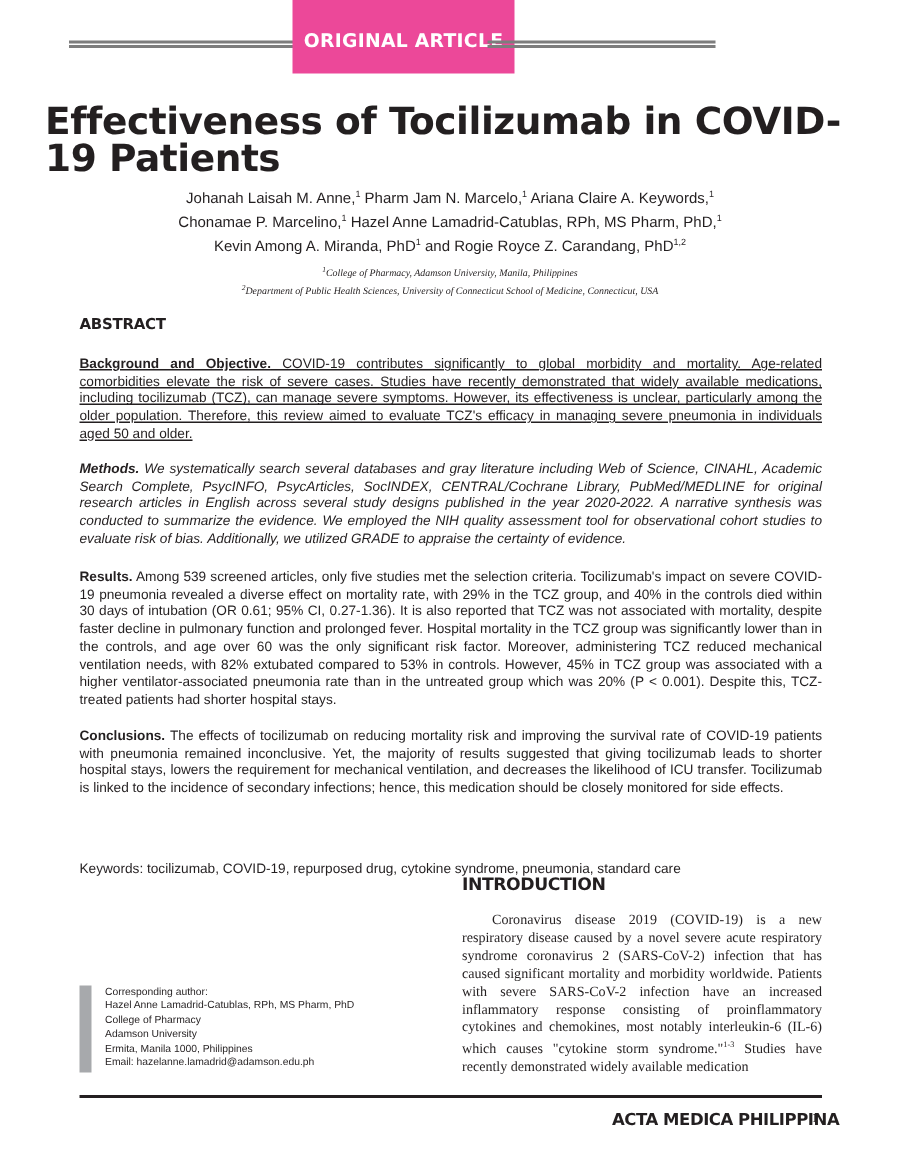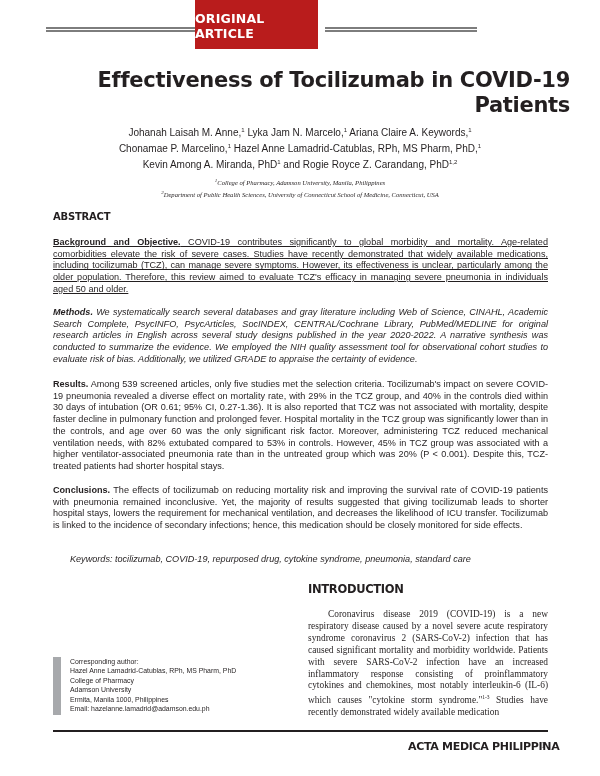--- a/index.html
+++ b/index.html
@@ -6,31 +6,31 @@
     html, body { width: 600px; height: 776px; background: #ffffff; overflow: hidden; }
     body { position: relative; font-family: "Liberation Sans", sans-serif; color: #231f20; }
 
     .banner-line {
       position: absolute; top: 27px; height: 5px;
       border-top: 2px solid #7d7d7d; border-bottom: 2px solid #7d7d7d;
     }
     .banner-line.left { left: 46px; width: 150px; }
     .banner-line.right { left: 325px; width: 152px; }
     .banner {
-      position: absolute; left: 195px; top: 0; width: 123px; height: 49px;
-      background: #b91c1c; color: #ffffff;
+      position: absolute; left: 195px; top: 0; width: 148px; height: 49px;
+      background: #ec4899; color: #ffffff;
       font-family: "DejaVu Sans", sans-serif; font-weight: bold; font-size: 12.5px;
       display: flex; align-items: center; justify-content: center; letter-spacing: 0.2px;
       padding-top: 3px;
     }
 
     .title {
       position: absolute; left: 30px; top: 68px; width: 540px;
-      text-align: right; font-family: "DejaVu Sans", sans-serif; font-weight: bold;
-      font-size: 21px; line-height: 25px; color: #231f20; letter-spacing: -0.3px;
+      text-align: left; font-family: "DejaVu Sans", sans-serif; font-weight: bold;
+      font-size: 25px; line-height: 25px; color: #231f20; letter-spacing: -0.3px;
     }
 
     .authors {
       position: absolute; left: 60px; top: 124px; width: 480px;
       text-align: center; font-size: 10px; line-height: 13.5px; color: #231f20;
     }
     .authors sup { font-size: 6px; }
 
     .affils {
       position: absolute; left: 60px; top: 176px; width: 480px;
@@ -49,22 +49,22 @@
       position: absolute; left: 53px; width: 495px;
       font-size: 9.1px; line-height: 11.7px; text-align: justify; color: #231f20;
     }
     .abs-para b { font-weight: bold; }
     .abs-para.bg { top: 237px; text-decoration: underline; }
     .abs-para.methods { top: 307px; font-style: italic; }
     .abs-para.results { top: 379px; }
     .abs-para.conclusions { top: 485px; }
 
     .keywords {
-      position: absolute; left: 53px; top: 554px; width: 495px;
-      font-size: 9.1px; font-style: italic; color: #231f20; margin-left: 17px;
+      position: absolute; left: 53px; top: 574px; width: 495px;
+      font-size: 9.1px; color: #231f20;
     }
 
     .intro-heading {
       position: absolute; left: 308px; top: 582px;
       font-family: "DejaVu Sans", sans-serif; font-weight: bold; font-size: 11.5px;
       color: #231f20; letter-spacing: -0.3px;
     }
     .intro-body {
       position: absolute; left: 308px; top: 609px; width: 240px;
       font-family: "Liberation Serif", serif; font-size: 9.4px; line-height: 11.9px;
@@ -99,21 +99,21 @@
 <div class="banner">ORIGINAL ARTICLE</div>
 <div class="banner-line right"></div>
 
 <div class="title">
   <div>Effectiveness of Tocilizumab in COVID-19 Patients</div>
 </div>
 
 <div class="authors">
   <div>
     <span>Johanah Laisah M. Anne,</span><sup>1</sup>
-    <span>Lyka Jam N. Marcelo,</span><sup>1</sup>
+    <span>Pharm Jam N. Marcelo,</span><sup>1</sup>
     <span>Ariana Claire A. Keywords,</span><sup>1</sup>
   </div>
   <div>
     <span>Chonamae P. Marcelino,</span><sup>1</sup>
     <span>Hazel Anne Lamadrid-Catublas, RPh, MS Pharm, PhD,</span><sup>1</sup>
   </div>
   <div>
     <span>Kevin Among A. Miranda, PhD</span><sup>1</sup>
     <span>and Rogie Royce Z. Carandang, PhD</span><sup>1,2</sup>
   </div>

